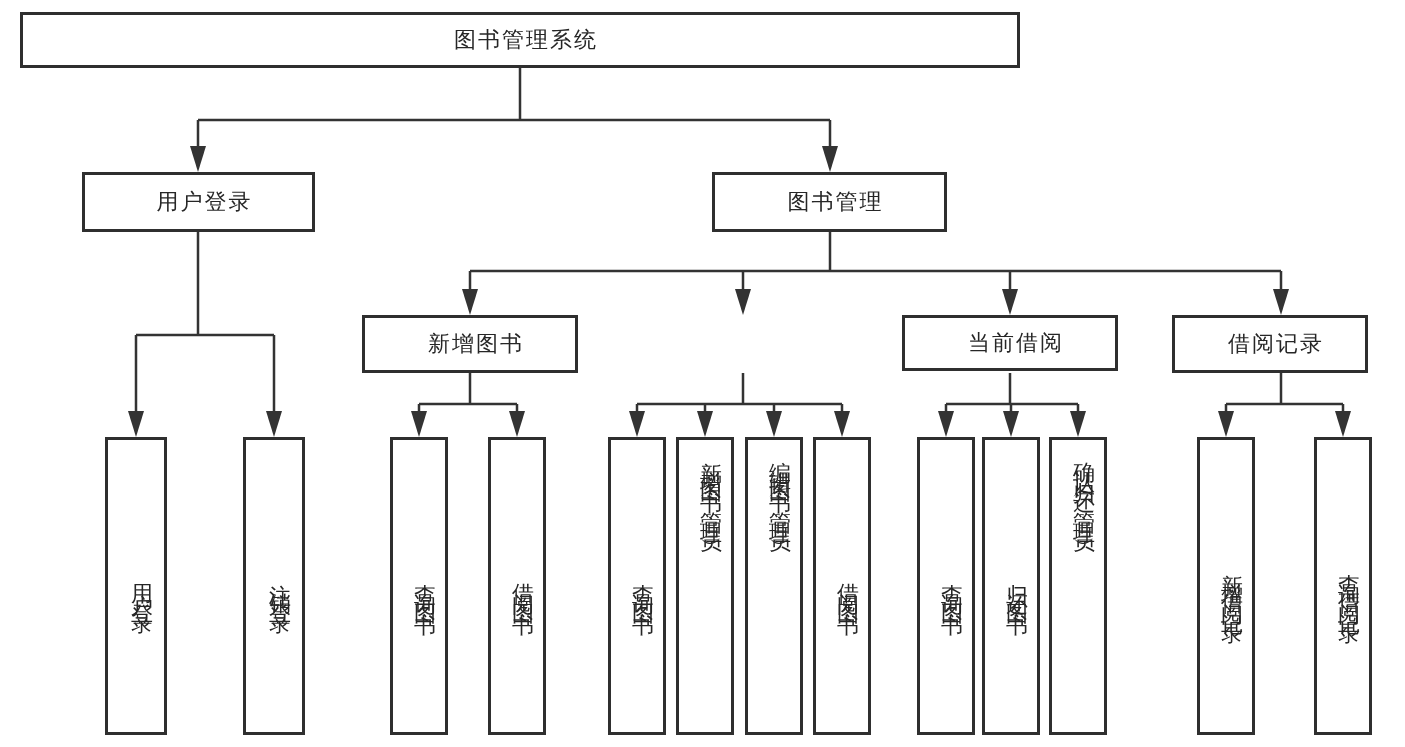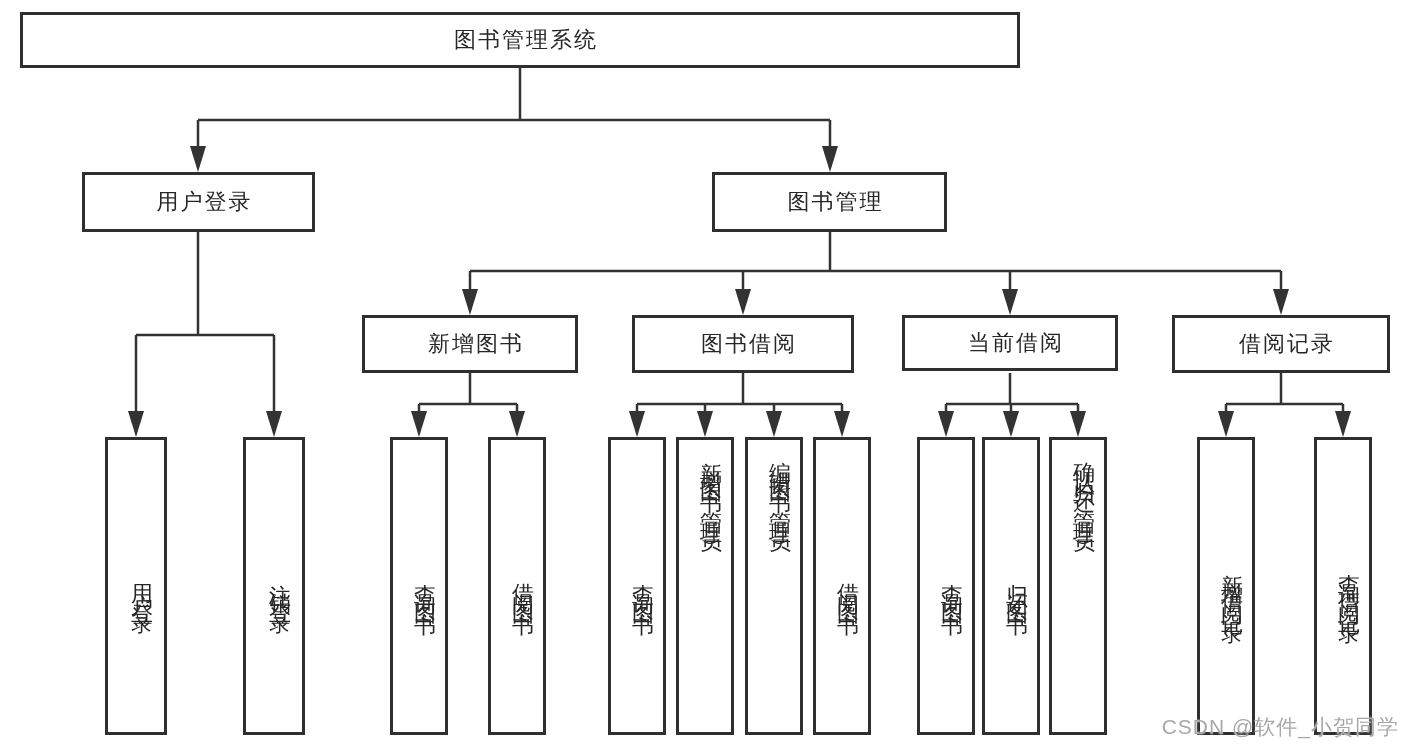--- a/index.html
+++ b/index.html
@@ -99,27 +99,24 @@
   <div class="box h" style="left:82px;top:172px;width:233px;height:60px">
     <span>用户登录</span>
   </div>
   <div class="box h" style="left:712px;top:172px;width:235px;height:60px">
     <span>图书管理</span>
   </div>
 
   <div class="box h" style="left:362px;top:315px;width:216px;height:58px">
     <span>新增图书</span>
   </div>
-  <div class="box h" style="left:632px;top:315px;width:222px;height:58px">
-    <span>图书借阅</span>
-  </div>
   <div class="box h" style="left:902px;top:315px;width:216px;height:56px">
     <span>当前借阅</span>
   </div>
-  <div class="box h" style="left:1172px;top:315px;width:218px;height:58px">
+  <div class="box h" style="left:1172px;top:315px;width:196px;height:58px">
     <span>借阅记录</span>
   </div>
 
   <div class="box v" style="left:105px;top:437px;width:62px;height:298px">
     <span>用户登录</span>
   </div>
   <div class="box v" style="left:243px;top:437px;width:62px;height:298px">
     <span>注销登录</span>
   </div>
 
@@ -153,14 +150,13 @@
     <span>确认归还（管理员）</span>
   </div>
 
   <div class="box v" style="left:1197px;top:437px;width:58px;height:298px">
     <span>新增借阅记录</span>
   </div>
   <div class="box v" style="left:1314px;top:437px;width:58px;height:298px">
     <span>查询借阅记录</span>
   </div>
 
-  <div id="watermark">CSDN @软件_小贺同学</div>
 </div>
 
 </body></html>

